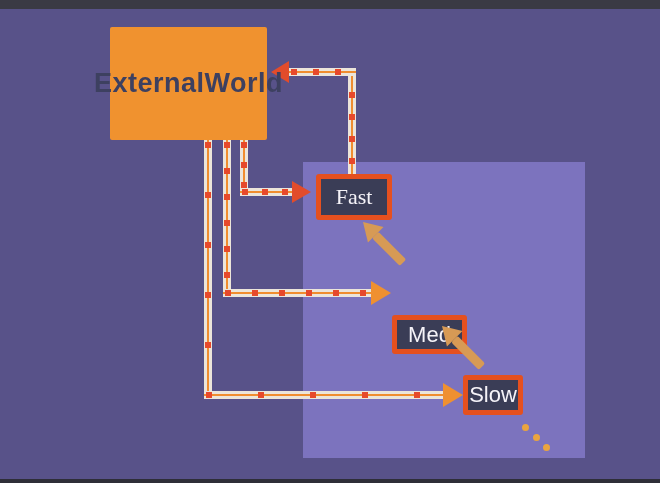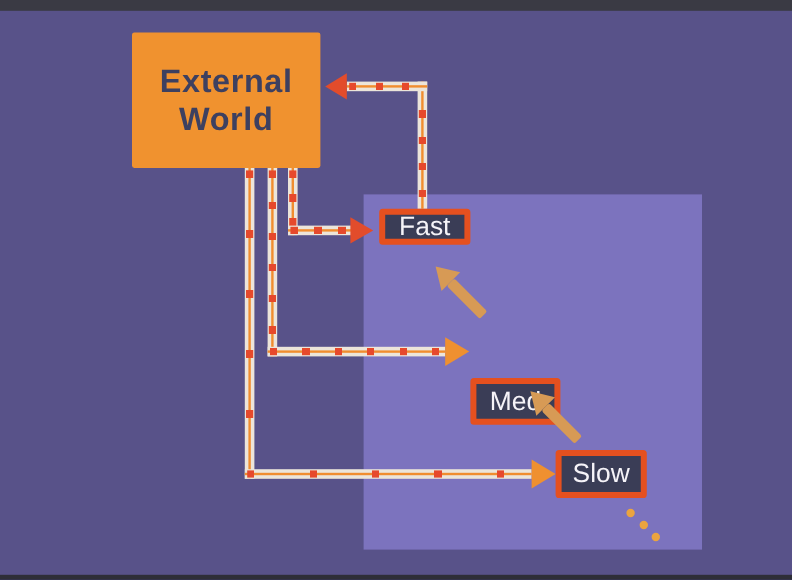--- a/index.html
+++ b/index.html
@@ -11,33 +11,33 @@
   }
   .bar { position:absolute; left:0; width:660px; background:#3a3a44; }
   .bar.top { top:0; height:9px; }
   .bar.bottom { top:479px; height:4px; background:#2e2e38; }
 
   .panel { position:absolute; left:303px; top:162px; width:282px; height:296px; background:#7c73be; }
 
   .ext-box {
     position:absolute; left:110px; top:27px; width:157px; height:113px;
     background:#f0922f; border-radius:2px;
-    display:flex; flex-direction:column; align-items:center; justify-content:center;
+    display:flex; flex-direction:row; align-items:center; justify-content:center;
     color:#3d4060; font-weight:bold; font-size:27px; line-height:31px; text-align:center;
     letter-spacing:0.5px;
   }
 
   .level-box {
     position:absolute; background:#3a3d56; border:5px solid #e5501f; border-radius:3px;
     display:flex; align-items:center; justify-content:center;
     color:#f5f3f8; font-size:22px;
   }
-  .level-box.fast { left:316px; top:174px; width:76px; height:30px; }
+  .level-box.fast { left:316px; top:174px; width:76px; height:46px;font-family:Liberation Serif, serif; }
   .level-box.med  { left:392px; top:275px; width:75px; height:39px;margin-top:40px; }
-  .level-box.slow { left:463px; top:375px; width:76px; height:40px; }
+  .level-box.slow { left:463px; top:375px; width:60px; height:40px; }
 
   .loop-label {
     position:absolute; left:368px; top:87px;
     color:#f2f0f6; font-size:24px; white-space:nowrap;
   }
 
   
   .pipe { position:absolute; background:#ece5da; }
   .pipe.h { height:8px; }
   .pipe.v { width:8px; }

